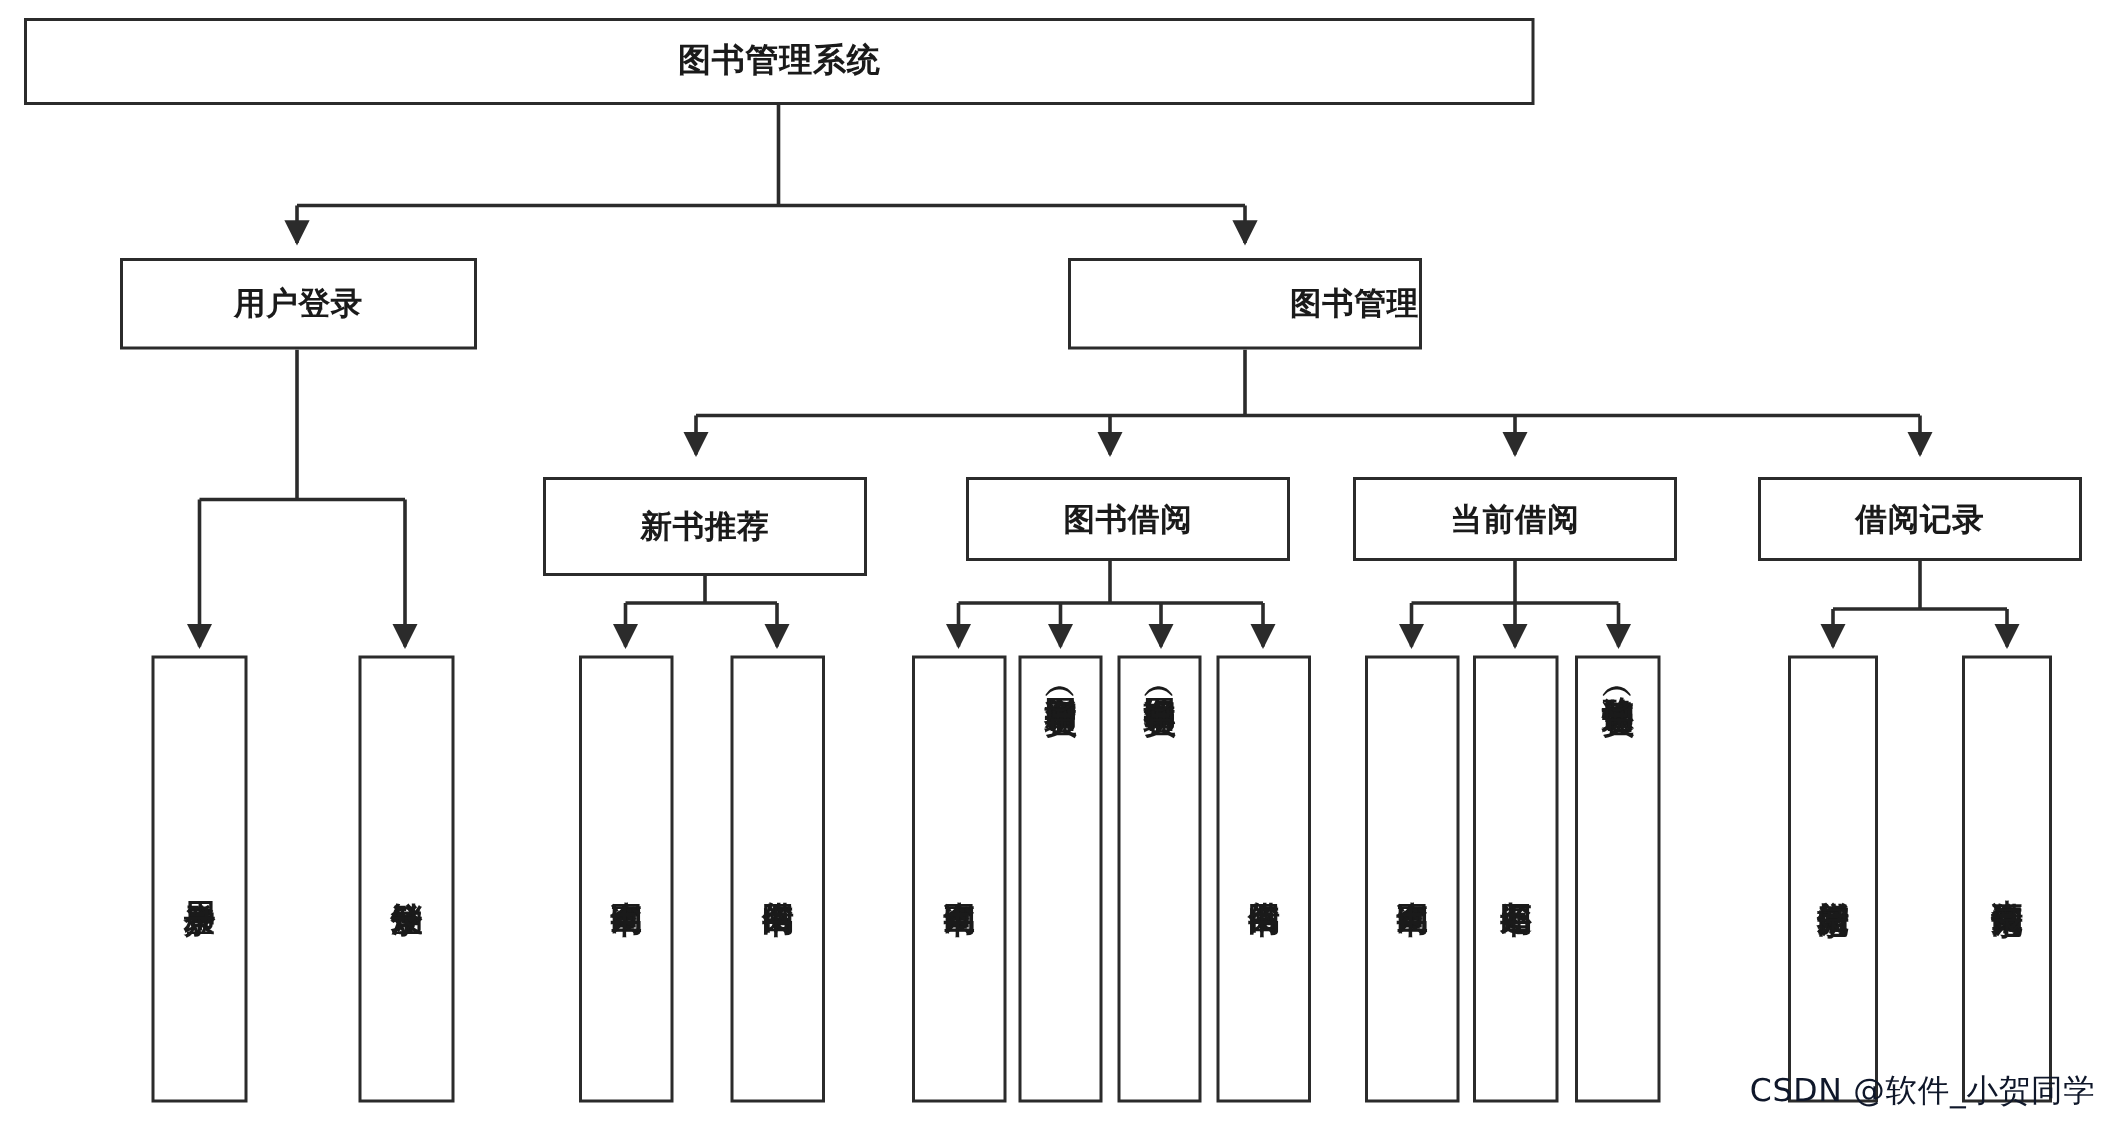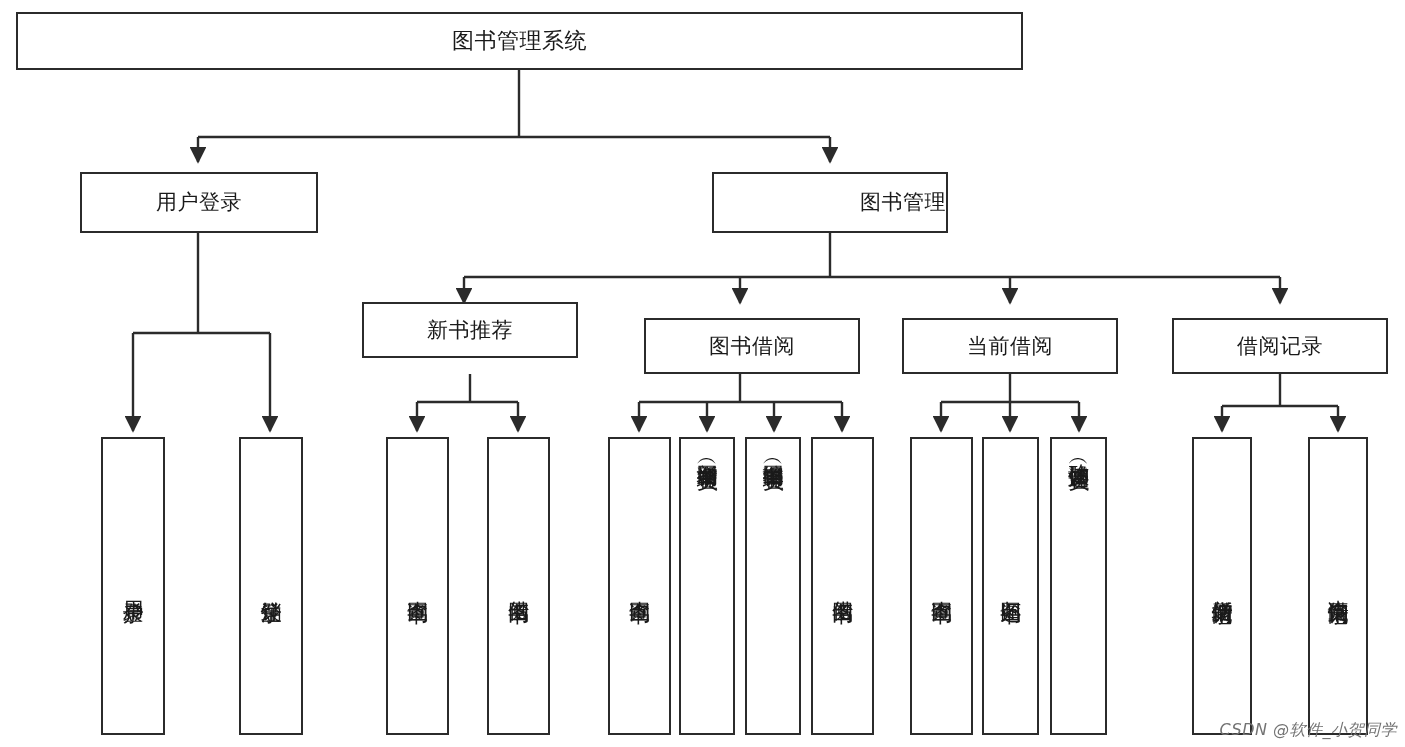--- a/index.html
+++ b/index.html
@@ -30,20 +30,21 @@
   }
   .node {
     position: absolute;
     box-sizing: border-box;
     background: #ffffff;
     border: 2px solid #2b2b2b;
     display: flex;
     align-items: center;
     justify-content: center;
     color: #1a1a1a;
+    font-weight: bold;
   }
   .node .label {
     display: block;
     text-align: center;
     line-height: 1.25;
     letter-spacing: 0.5px;
   }
   
   .node.horiz .label {
     font-size: 21px;
@@ -66,26 +67,25 @@
   }
   
   .node.vert.center {
     align-items: center;
     padding-top: 0;
   }
   #watermark {
     position: absolute;
     right: 8px;
     bottom: 6px;
-    font-size: 16px;
-    color: #737373;
+    font-size: 21px;
+    color: #0f172a;
     letter-spacing: 0.5px;
     white-space: nowrap;
     user-select: none;
-    font-style: italic;
   }
 </style>
 </head>
 <body>
 
 <div id="diagram-root">
 
   <svg class="connectors" viewBox="0 0 1405 747" xmlns="http://www.w3.org/2000/svg">
     <defs>
       <marker id="arrow" viewBox="0 0 10 10" refX="9" refY="5" markerWidth="7" markerHeight="7" orient="auto-start-reverse">
@@ -140,21 +140,21 @@
     <span class="label">图书管理系统</span>
   </div>
 
   <div class="node horiz" style="left:80px; top:172px; width:238px; height:61px;">
     <span class="label">用户登录</span>
   </div>
   <div class="node horiz" style="left:712px; top:172px; width:236px; height:61px;justify-content:flex-end;">
     <span class="label">图书管理</span>
   </div>
 
-  <div class="node horiz" style="left:362px; top:302px; width:216px; height:56px;align-items:center;">
+  <div class="node horiz" style="left:362px; top:318px; width:216px; height:66px;align-items:center;">
     <span class="label">新书推荐</span>
   </div>
   <div class="node horiz" style="left:632px; top:318px; width:216px; height:56px;margin-left:12px;">
     <span class="label">图书借阅</span>
   </div>
   <div class="node horiz" style="left:902px; top:318px; width:216px; height:56px;">
     <span class="label">当前借阅</span>
   </div>
   <div class="node horiz" style="left:1172px; top:318px; width:216px; height:56px;">
     <span class="label">借阅记录</span>

